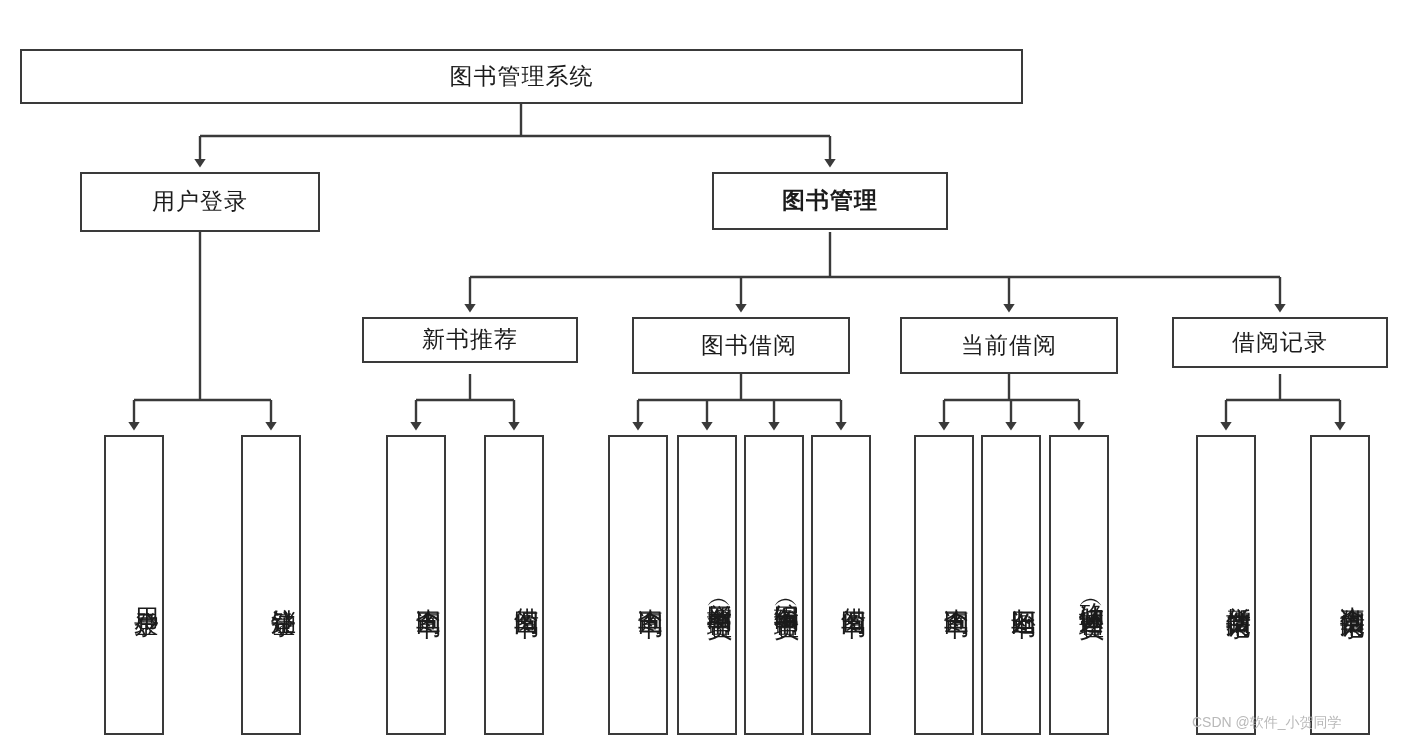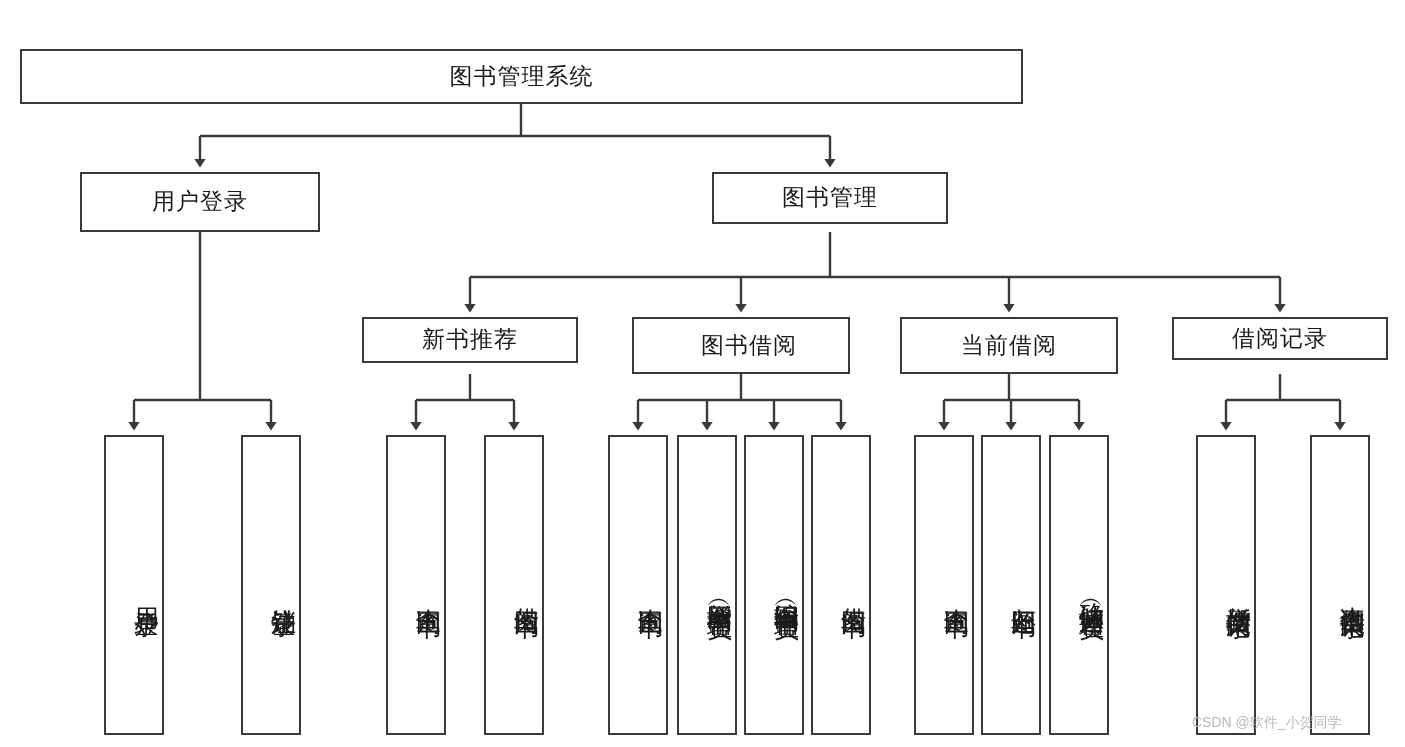--- a/index.html
+++ b/index.html
@@ -117,33 +117,33 @@
     </g>
   </svg>
 
   <div id="nodes">
       <div class="node horiz" style="left: 20px; top: 13px; width: 1003px; height: 55px; margin-top: 36px;">
         <span>图书管理系统</span>
       </div>
       <div class="node horiz" style="left: 80px; top: 172px; width: 240px; height: 60px;">
         <span>用户登录</span>
       </div>
-      <div class="node horiz" style="left: 712px; top: 172px; width: 236px; height: 52px;">
+      <div class="node horiz" style="left: 712px; top: 172px; width: 236px; height: 58px; font-weight: bold;">
         <span>图书管理</span>
       </div>
       <div class="node horiz" style="left: 362px; top: 317px; width: 216px; height: 46px;">
         <span>新书推荐</span>
       </div>
       <div class="node horiz" style="left: 632px; top: 317px; width: 218px; height: 57px; padding-left: 16px;">
         <span>图书借阅</span>
       </div>
       <div class="node horiz" style="left: 900px; top: 317px; width: 218px; height: 57px; text-align: right;">
         <span>当前借阅</span>
       </div>
-      <div class="node horiz" style="left: 1172px; top: 317px; width: 216px; height: 43px; text-align: center;">
+      <div class="node horiz" style="left: 1172px; top: 317px; width: 216px; height: 51px; text-align: center;">
         <span>借阅记录</span>
       </div>
       <div class="node vert" style="left: 104px; top: 435px; width: 60px; height: 300px;">
         <span>用户登录</span>
       </div>
       <div class="node vert" style="left: 241px; top: 435px; width: 60px; height: 300px;">
         <span>注销登录</span>
       </div>
       <div class="node vert" style="left: 386px; top: 435px; width: 60px; height: 300px;">
         <span>查询图书</span>

